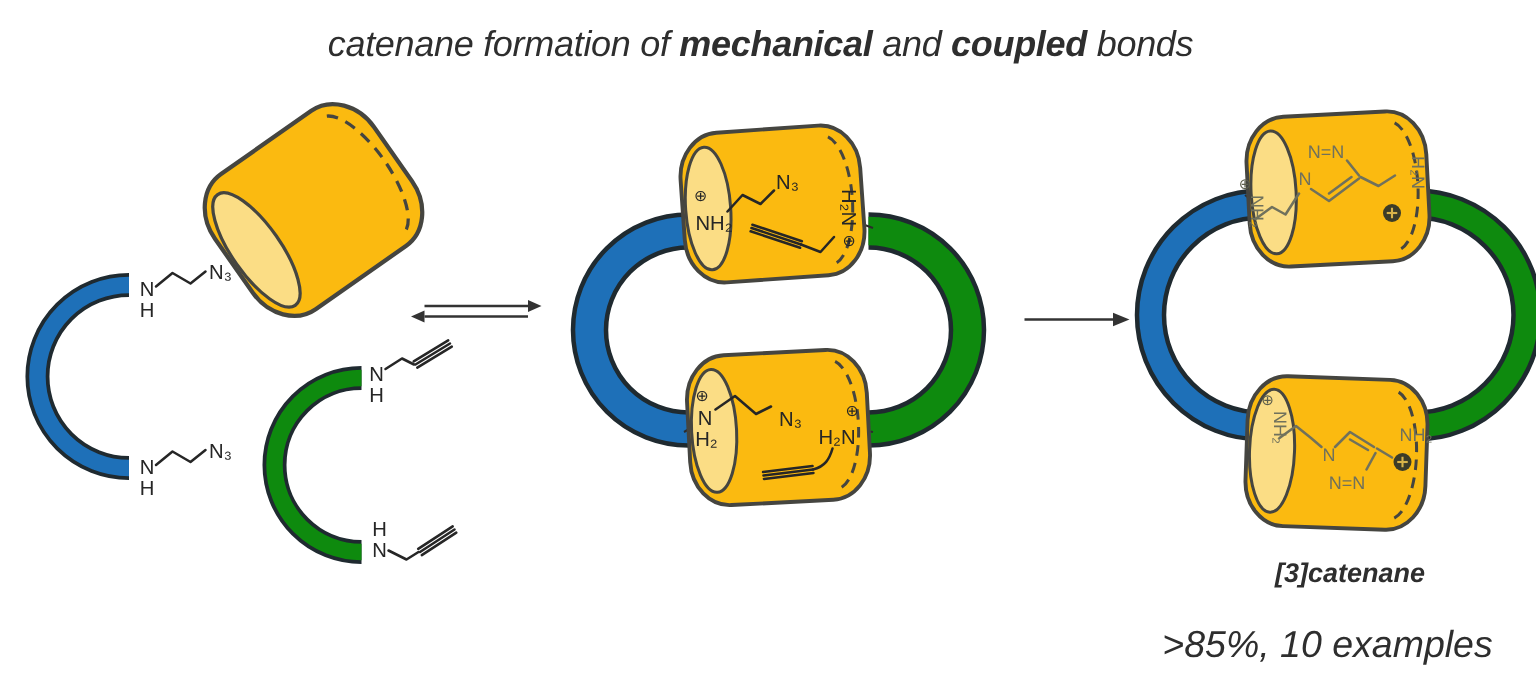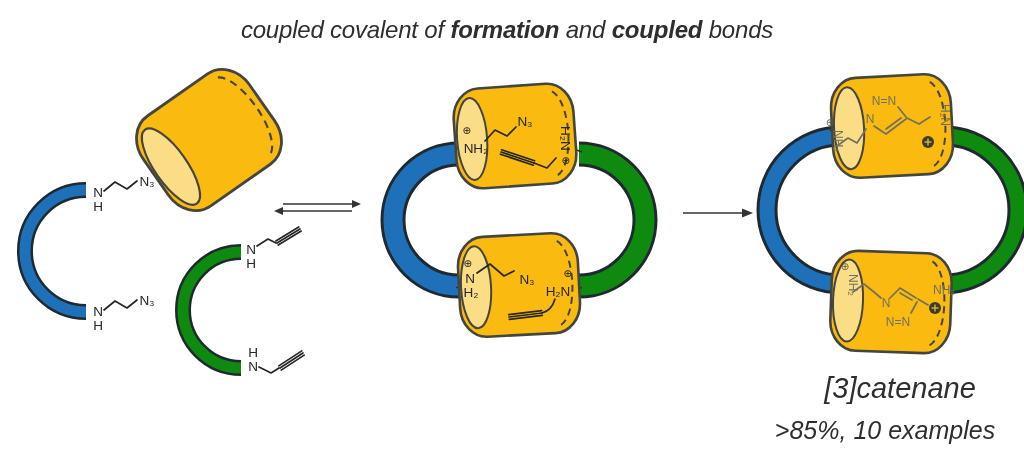--- a/index.html
+++ b/index.html
@@ -2,21 +2,21 @@
 <html><head>
 <meta charset="utf-8">
 <style>
   html,body{margin:0;padding:0;background:#fff;}
   #stage{position:relative;width:1024px;height:464px;background:#ffffff;overflow:hidden;
          font-family:"Liberation Sans",sans-serif;}
   #scheme{position:absolute;left:0;top:0;}
   .caption{position:absolute;color:#2e2e2e;font-style:italic;text-align:center;}
   #title{left:150px;top:16px;width:714px;font-size:24px;letter-spacing:-0.2px;}
   #title b{font-weight:bold;}
-  #catenane-label{left:790px;top:372px;width:220px;font-size:29px;}
+  #catenane-label{left:790px;top:372px;width:220px;font-size:18px;font-weight:bold;}
   #yield-label{left:742px;top:416px;width:286px;font-size:25px;}
   .bond{stroke:#262626;stroke-width:1.7;fill:none;stroke-linecap:round;stroke-linejoin:round;}
   .gbond{stroke:#70715C;stroke-width:1.7;fill:none;stroke-linecap:round;stroke-linejoin:round;}
   .stub{stroke:#2c2c2c;stroke-width:1.4;fill:none;}
   .arcO{fill:none;stroke:#1f2a30;stroke-linecap:butt;}
   .arcC{fill:none;stroke-linecap:butt;}
   .lbl{font-size:13.5px;fill:#262626;}
   .lbl-s{font-size:10.5px;fill:#262626;}
   .glbl{font-size:12px;fill:#70715C;}
   .glbl-s{font-size:10px;fill:#5d5e4c;}
@@ -184,18 +184,18 @@
         <g>
           <circle cx="935" cy="308" r="6" fill="#3C3C28"></circle>
           <line x1="931.5" y1="308" x2="938.5" y2="308" stroke="#D9B44A" stroke-width="1.4"></line>
           <line x1="935" y1="304.5" x2="935" y2="311.5" stroke="#D9B44A" stroke-width="1.4"></line>
         </g>
       </g>
     </g>
   </svg>
 
   <div id="title" class="caption">
-    <span>coupled covalent of </span><b>formation</b><span> and </span><b>coupled</b><span> bonds</span>
+    <span>catenane formation of </span><b>mechanical</b><span> and </span><b>coupled</b><span> bonds</span>
   </div>
   <div id="catenane-label" class="caption">[3]catenane</div>
   <div id="yield-label" class="caption">&gt;85%, 10 examples</div>
 
 </div>
 
 </body></html>

